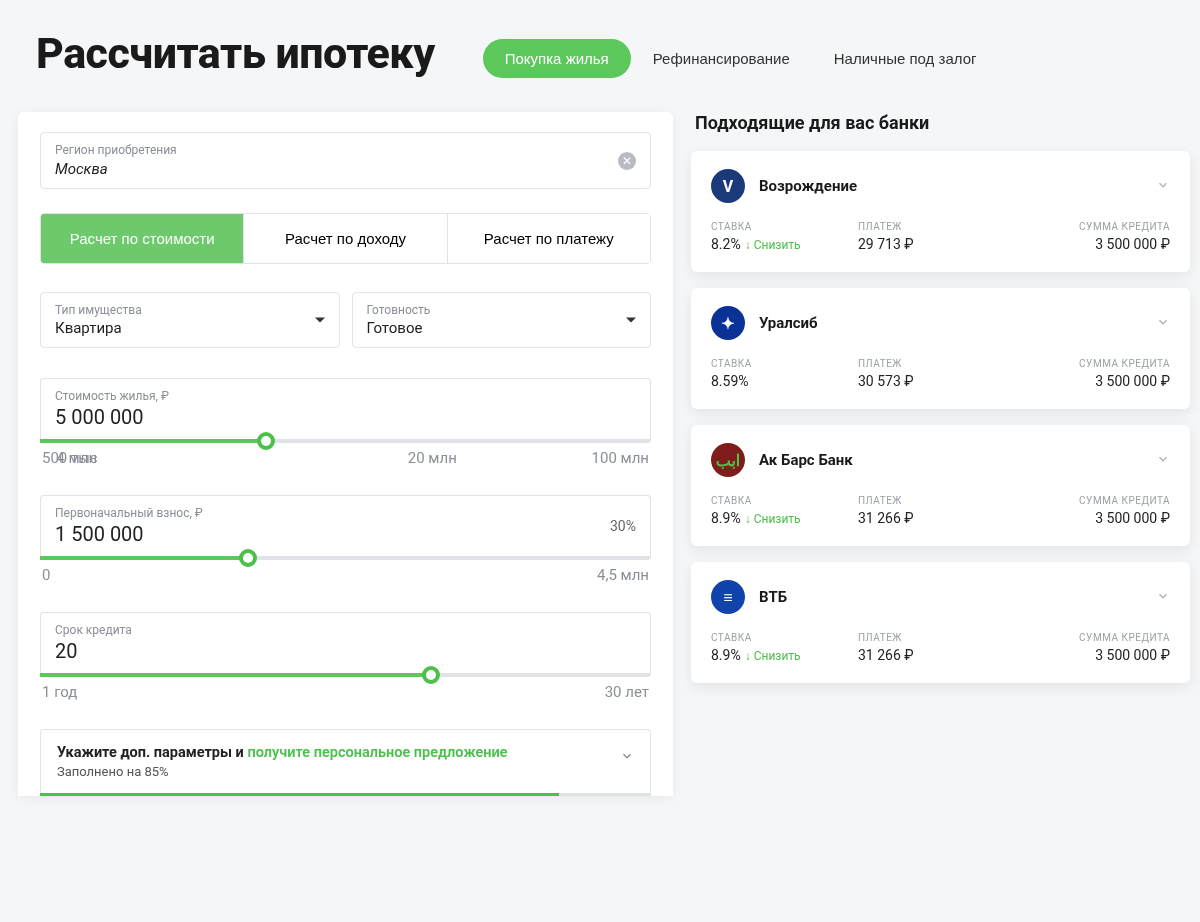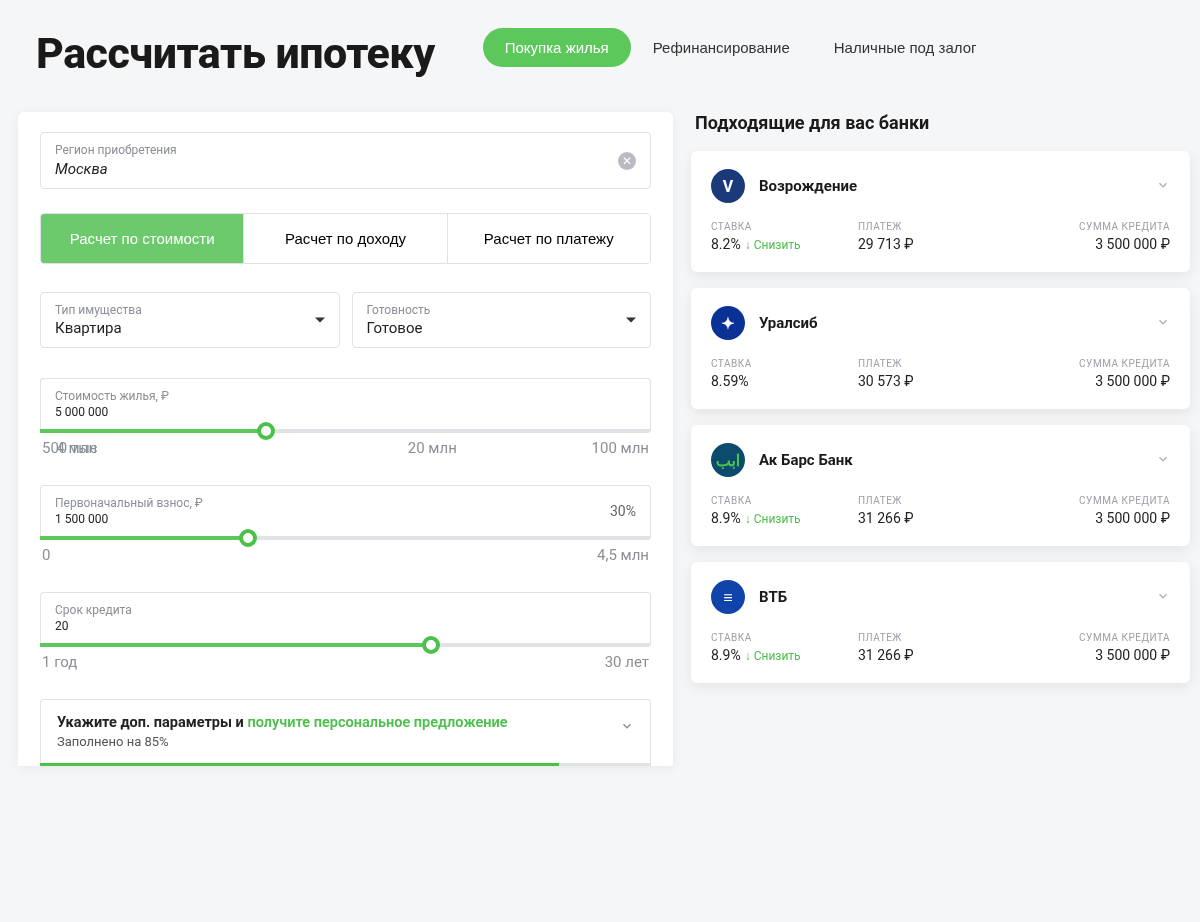--- a/index.html
+++ b/index.html
@@ -1,17 +1,17 @@
 <!DOCTYPE html>
 <html><head>
 <meta charset="utf-8">
 <style>
   * { box-sizing: border-box; margin: 0; padding: 0; }
   body { font-family: -apple-system, BlinkMacSystemFont, "Segoe UI", Roboto, Arial, sans-serif; background: #f5f6f7; color: #1a1a1a; width: 1200px; height: 922px; overflow: hidden; }
-  .header-bar { display: flex; align-items: flex-start; padding: 28px 36px 34px; gap: 48px; }
+  .header-bar { display: flex; align-items: flex-end; padding: 28px 36px 34px; gap: 48px; }
   .page-title { font-size: 43px; font-weight: 800; letter-spacing: -0.5px; }
   .pills { display: flex; }
   .pill { padding: 11px 22px; border-radius: 999px; font-size: 15px; font-weight: 500; cursor: pointer; background: #f5f6f7; border: none; }
   .pill.active { background: #5cc85c; color: #fff; }
   .pill:not(.active) { background: transparent; color: #333; }
   .main { display: flex; gap: 18px; padding: 0 10px 0 18px; }
   .left { width: 655px; background: #fff; border-radius: 6px 6px 0 0; padding: 20px 0 0; box-shadow: 0 2px 12px rgba(0,0,0,0.06); }
   .left-inner { padding: 0 22px; }
   .region-box { border: 1px solid #e0e2e5; border-radius: 4px; padding: 10px 14px; position: relative; margin-bottom: 24px; }
   .region-label { font-size: 12px; color: #8a8f98; margin-bottom: 3px; }
@@ -22,21 +22,21 @@
   .tab:last-child { border-right: none; }
   .tab.active { background: #6cc96c; color: #fff; font-weight: 500; }
   .selects-row { display: flex; gap: 12px; margin-bottom: 30px; }
   .select-box { flex: 1; border: 1px solid #e0e2e5; border-radius: 4px; padding: 10px 14px; position: relative; cursor: pointer; }
   .select-label { font-size: 12px; color: #8a8f98; }
   .select-value { font-size: 15px; color: #222; margin-top: 2px; }
   .caret { position: absolute; right: 14px; top: 50%; transform: translateY(-50%); width: 0; height: 0; border-left: 5px solid transparent; border-right: 5px solid transparent; border-top: 5px solid #333; }
   .slider-block { margin-bottom: 28px; }
   .slider-box { border: 1px solid #e0e2e5; border-bottom: none; border-radius: 4px 4px 0 0; padding: 10px 14px; position: relative; }
   .slider-label { font-size: 12px; color: #8a8f98; }
-  .slider-value { font-size: 12px; color: #222; margin-top: 2px; }
+  .slider-value { font-size: 20px; color: #222; margin-top: 2px; }
   .slider-extra { position: absolute; right: 14px; top: 50%; transform: translateY(-50%); font-size: 14px; color: #666; }
   .track { height: 4px; background: #e0e2e5; position: relative; border-radius: 0 0 4px 4px; }
   .fill { height: 100%; background: #5cc85c; position: absolute; left: 0; top: 0; }
   .thumb { width: 18px; height: 18px; border-radius: 50%; background: #fff; border: 4px solid #4bc04b; position: absolute; top: 50%; transform: translate(-50%, -50%); cursor: grab; }
   .scale { display: flex; justify-content: space-between; font-size: 15px; color: #8a8f98; padding: 6px 2px 0; }
   .expand-box { border: 1px solid #e0e2e5; border-radius: 4px 4px 0 0; padding: 14px 16px; position: relative; margin-top: 6px; border-bottom: none;}
   .expand-title { font-size: 14.5px; font-weight: 700; color: #222; }
   .expand-title .green { color: #4bc04b; font-weight: 600; }
   .expand-sub { font-size: 13px; color: #555; margin-top: 3px; }
   .expand-caret { position: absolute; right: 16px; top: 18px; color: #8a8f98; }
@@ -213,21 +213,21 @@
         <div class="bank-cell-value">30 573 ₽</div>
       </div>
       <div class="bank-cell">
         <div class="bank-cell-label">СУММА КРЕДИТА</div>
         <div class="bank-cell-value">3 500 000 ₽</div>
       </div>
     </div>
         </div>
         <div class="bank-card">
     <div class="bank-head">
-      <div class="bank-logo" style="background:#0c4a6e;color:#4bc04b">ابب</div>
+      <div class="bank-logo" style="background:#7f1d1d;color:#4bc04b">ابب</div>
       <div class="bank-name">Ак Барс Банк</div>
       <span class="bank-chevron">
         <svg class="chevron-svg" viewBox="0 0 24 24" fill="none" stroke="currentColor" stroke-width="2.5">
                 <polyline points="6 9 12 15 18 9"></polyline>
               </svg>
       </span>
     </div>
     <div class="bank-row">
       <div class="bank-cell">
         <div class="bank-cell-label">СТАВКА</div>

